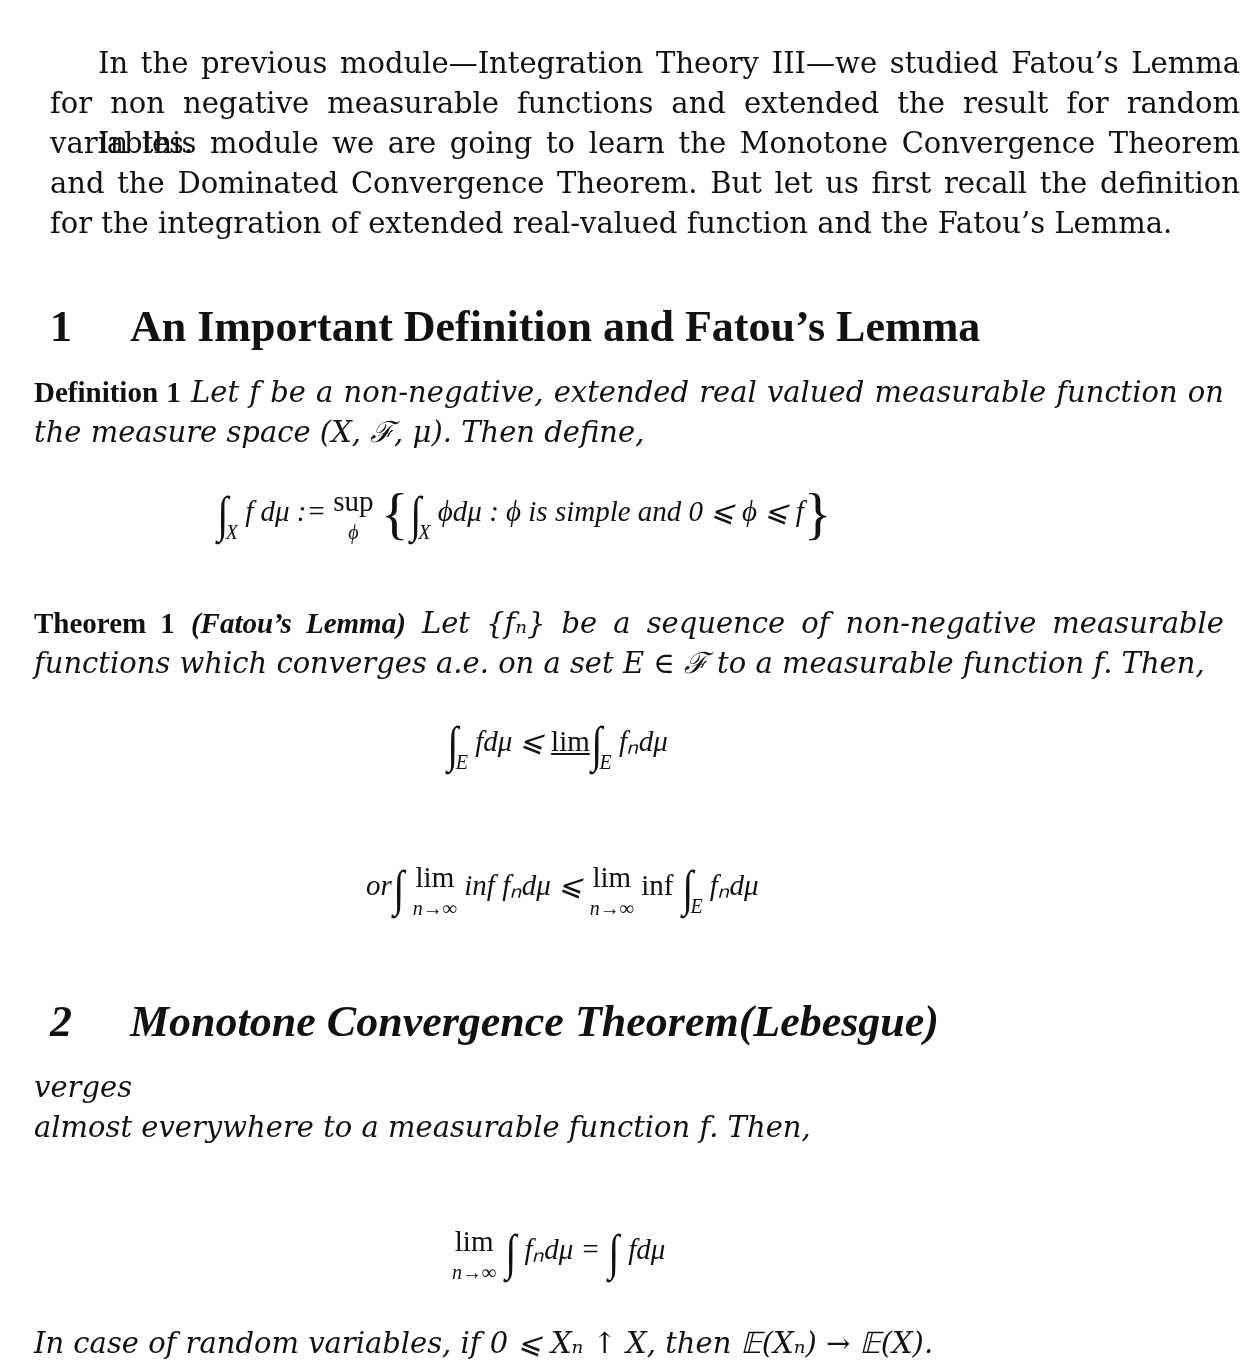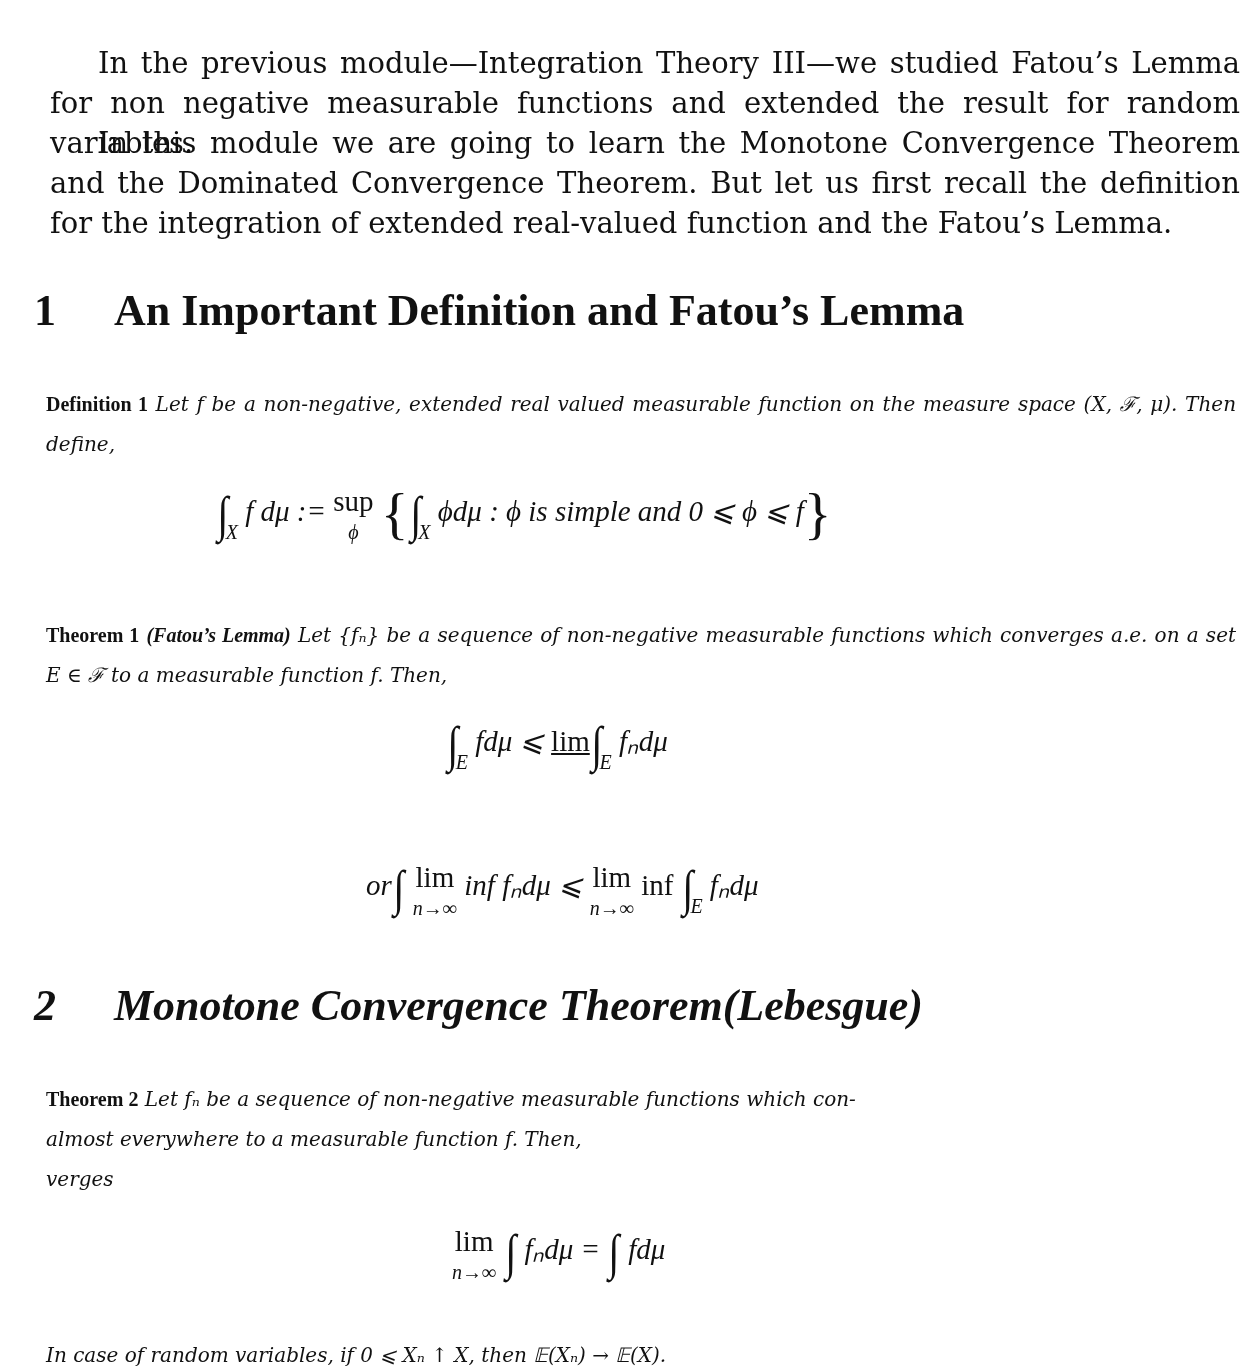--- a/index.html
+++ b/index.html
@@ -7,24 +7,24 @@
     width: 1243px; height: 1369px; position: relative; overflow: hidden;
     font-family: "DejaVu Serif", "Liberation Serif", serif;
     color: #111;
   }
   .page { position: absolute; left: 34px; top: 0; width: 1190px; }
   .para { font-size: 29px; line-height: 40px; text-align: justify; text-align-last: left; margin: 16px; }
   .indent { text-indent: 48px; }
   .abs { position: absolute; left: 0; }
   .section {
     font-family: "Liberation Serif", serif;
-    font-weight: bold; font-size: 44px; margin: 0; white-space: nowrap;
+    font-weight: bold; font-size: 44px; margin: 16px; white-space: nowrap;
   }
   .section .num { display: inline-block; width: 80px; }
-  .env { font-size: 20px; line-height: 40px; margin: 12px; text-align: justify; text-align-last: left; }
+  .env { font-size: 29px; line-height: 40px; margin: 0; text-align: justify; text-align-last: left; }
   .env b { font-family: "Liberation Serif", serif; font-weight: bold; }
   .it { font-style: italic; }
   .math {
     position: absolute; font-size: 29px; white-space: nowrap;
     font-family: "Liberation Serif", serif;
     margin-top: 7px;
   }
   .math .i { font-style: italic; }
   .intg { font-size: 50px; display: inline-block; transform: scaleX(0.8); vertical-align: middle; line-height: 1; }
   .sub { font-size: 20px; font-style: italic; position: relative; top: 18px; margin-left: -4px; }
@@ -79,23 +79,22 @@
     <span>inf</span>
     <span class="intg">∫</span><span class="sub">E</span>
     <span class="i">fₙdμ</span>
   </div>
 
   <h2 class="section abs" style="top:980px;font-style:italic;">
     <span class="num">2</span><span>Monotone Convergence Theorem(Lebesgue)</span>
   </h2>
 
   <div class="env abs" style="top:1067px;width:1190px;">
-    <div><b>Theorem 2</b> <span class="it">Let fₙ be a sequence of non-negative measurable functions which con-</span></div>
+    <div class="it">verges</div>
     <div class="it">almost everywhere to a measurable function f. Then,</div>
-    <div class="it">verges</div>
   </div>
 
   <div class="math" style="left:418px;top:1220px;">
     <span class="stack"><span>lim</span><span class="under">n→∞</span></span>
     <span class="intg">∫</span>
     <span class="i">fₙdμ =</span>
     <span class="intg">∫</span>
     <span class="i">fdμ</span>
   </div>
 

